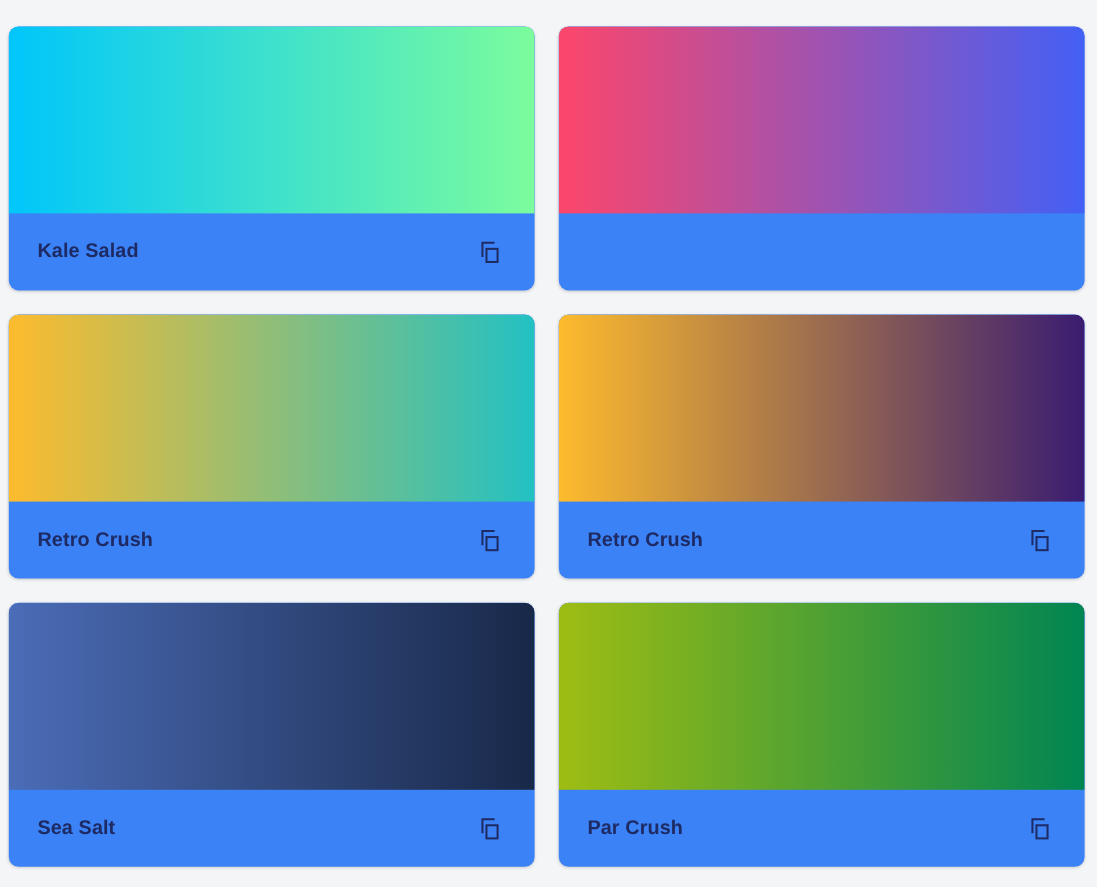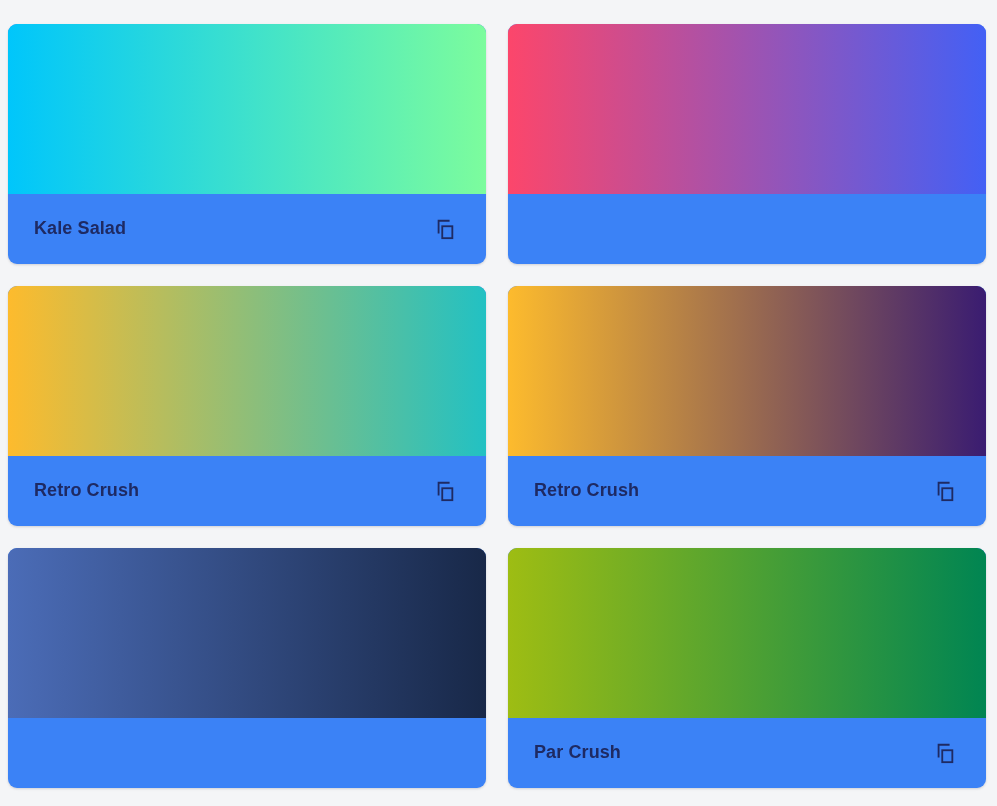--- a/index.html
+++ b/index.html
@@ -116,20 +116,31 @@
           <svg width="22" height="22" viewBox="0 0 24 24" fill="none" stroke="#1e2a63" stroke-width="2" stroke-linecap="square" stroke-linejoin="miter" aria-hidden="true">
             <rect x="9" y="9" width="11" height="13"></rect>
             <path d="M5 16 L5 3 L16 3"></path>
           </svg>
         </span>
       </button>
     </div>
   </article>
     <article class="card">
     <div class="swatch" style="background-image: linear-gradient(to right, rgb(75, 108, 183), rgb(24, 40, 72));"></div>
+    <div class="card-footer">
+      <span class="card-title" style="color: rgb(30, 42, 99);">Sea Salt</span>
+      <button class="copy-btn" type="button">
+        <span>
+          <svg width="22" height="22" viewBox="0 0 24 24" fill="none" stroke="#1e2a63" stroke-width="2" stroke-linecap="square" stroke-linejoin="miter" aria-hidden="true">
+            <rect x="9" y="9" width="11" height="13"></rect>
+            <path d="M5 16 L5 3 L16 3"></path>
+          </svg>
+        </span>
+      </button>
+    </div>
   </article>
     <article class="card">
     <div class="swatch" style="background-image: linear-gradient(to right, rgb(158, 189, 19), rgb(0, 133, 82));"></div>
     <div class="card-footer">
       <span class="card-title" style="color: rgb(30, 42, 99);">Par Crush</span>
       <button class="copy-btn" type="button">
         <span>
           <svg width="22" height="22" viewBox="0 0 24 24" fill="none" stroke="#1e2a63" stroke-width="2" stroke-linecap="square" stroke-linejoin="miter" aria-hidden="true">
             <rect x="9" y="9" width="11" height="13"></rect>
             <path d="M5 16 L5 3 L16 3"></path>

